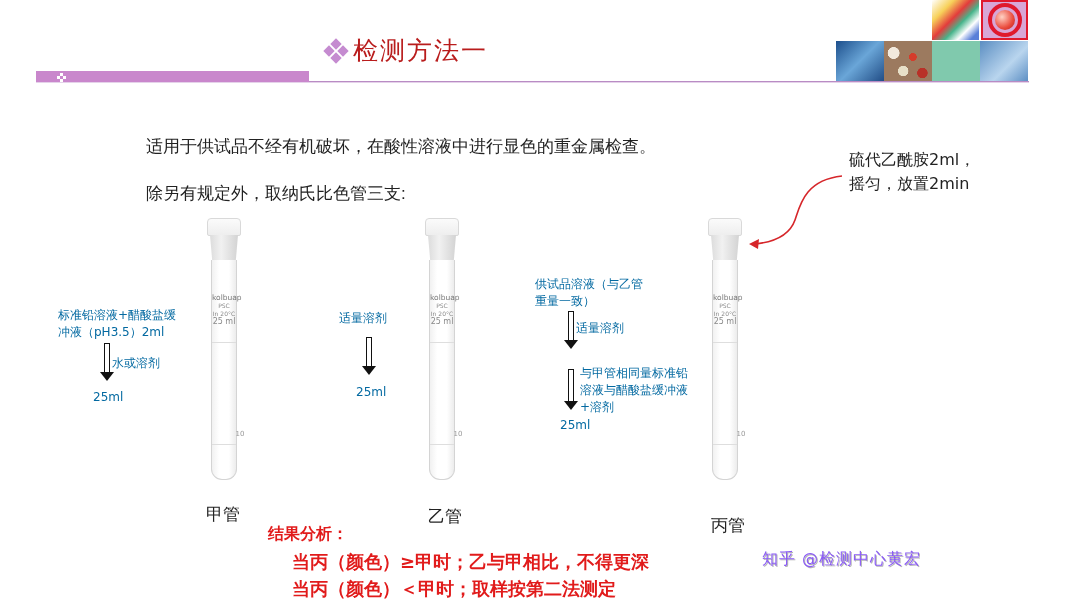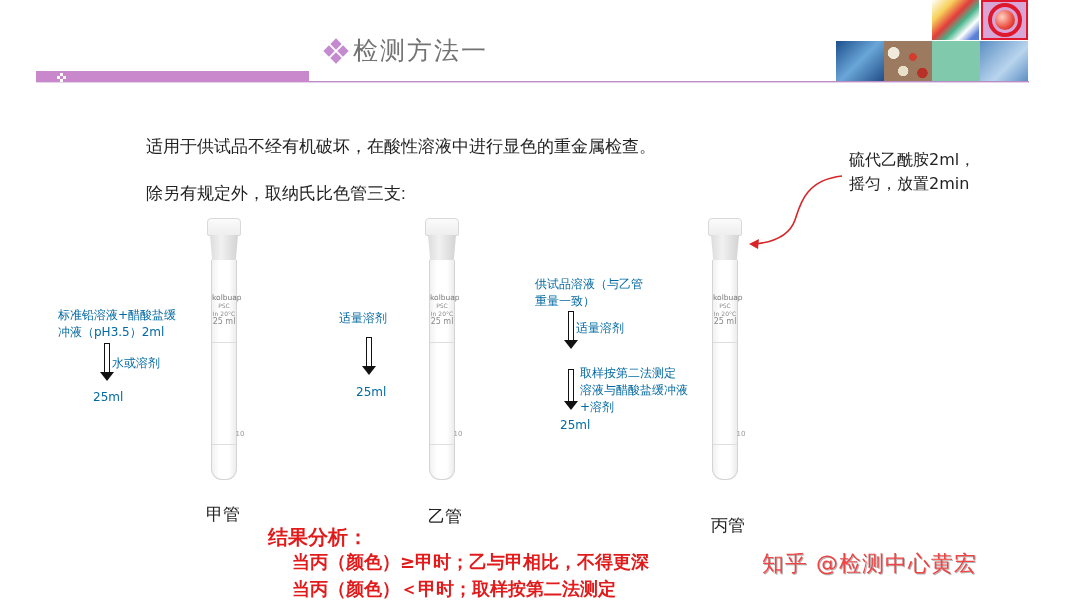--- a/index.html
+++ b/index.html
@@ -7,21 +7,21 @@
       width: 1080px; height: 608px; position: relative; overflow: hidden;
       background: #ffffff;
       font-family: "DejaVu Serif", "Liberation Serif", serif;
       color: #1a1a1a;
     }
     .abs { position: absolute; }
     
     .title-wrap { left: 325px; top: 34px; display: flex; align-items: center; gap: 6px; }
     .title-diamond { width: 22px; height: 22px; position: relative; }
     .title-diamond i { position: absolute; width: 8px; height: 8px; background: #c58bd0; transform: rotate(45deg); }
-    .title-text { font-size: 25px; letter-spacing: 2px; color: #737373; font-family: "DejaVu Serif", serif; }
+    .title-text { font-size: 25px; letter-spacing: 2px; color: #b91c1c; font-family: "DejaVu Serif", serif; }
     .purple-bar { left: 36px; top: 71px; width: 273px; height: 11px; background: #c987cc; }
     .bar-cross { left: 57px; top: 73px; width: 9px; height: 9px; position: absolute; }
     .bar-cross i { position: absolute; width: 3px; height: 3px; background: #fff; }
     .header-line { left: 309px; top: 81px; width: 720px; height: 1px; background: #b98cc4; }
     .header-line2 { left: 36px; top: 82px; width: 993px; height: 1px; background: #e5d2ea; }
     
     .tile { position: absolute; }
     .t-pills1 { left: 932px; top: 0; width: 47px; height: 40px;
       background: linear-gradient(135deg,#fff 0%,#f7d15a 25%,#e33c3c 45%,#47b48b 60%,#fff 75%,#5a7fd8 90%); }
     .t-red { left: 981px; top: 0; width: 47px; height: 40px; background: #d8a6d6; border: 2px solid #e0182d; box-sizing: border-box; display:flex; align-items:center; justify-content:center; }
@@ -31,23 +31,23 @@
     .t-pills2 { left: 884px; top: 41px; width: 48px; height: 40px;
       background: radial-gradient(circle at 20% 30%,#f2e9dd 12%,transparent 13%),radial-gradient(circle at 60% 40%,#d43c2b 10%,transparent 11%),radial-gradient(circle at 40% 75%,#e8e0c8 12%,transparent 13%),radial-gradient(circle at 80% 80%,#b83128 10%,transparent 11%),#9c7a5f; }
     .t-green { left: 932px; top: 41px; width: 48px; height: 40px; background: #80c9ad; }
     .t-molec { left: 980px; top: 41px; width: 48px; height: 40px; background: linear-gradient(135deg,#5b8ec2,#b9d5ee 60%,#5d8fc4); }
     
     .intro { font-size: 17px; color: #222; font-family: Liberation Sans, sans-serif; }
     .note-top { font-size: 16px; line-height: 24px; font-family: "DejaVu Sans", sans-serif; color:#222; }
     .small { font-size: 12px; line-height: 17px; font-family: "DejaVu Sans", sans-serif; color: #0369a1; }
     .tube-label { font-size: 17px; font-family: "DejaVu Serif", serif; color: #222; }
     .red { color: #e11b1b; font-family: "DejaVu Sans", sans-serif; font-weight: bold; }
-    .result-title { font-size: 20px; }
+    .result-title { font-size: 16px; }
     .result-line { font-size: 18px; }
-    .watermark { font-size: 22px; color: #ef4444; font-family: "DejaVu Sans", sans-serif; text-shadow: 1px 1px 0 #b5b5b5; letter-spacing: 1px; }
+    .watermark { font-size: 16px; color: #8b5cf6; font-family: "DejaVu Sans", sans-serif; text-shadow: 1px 1px 0 #b5b5b5; letter-spacing: 1px; }
     
     .down-arrow { position: absolute; width: 14px; }
     .down-arrow .shaft { position: absolute; left: 4px; top: 0; width: 4px; border: 1.5px solid #111; border-bottom: none; box-sizing: content-box; background: #fff; }
     .down-arrow .head { position: absolute; left: 0; width: 0; height: 0; border-left: 7px solid transparent; border-right: 7px solid transparent; border-top: 9px solid #111; }
     
     .tube { position: absolute; width: 40px; }
     .tube .cap { position: absolute; left: 3px; top: 0; width: 34px; height: 18px; border: 1px solid #d9d9d9; border-radius: 4px 4px 2px 2px; background: linear-gradient(#fbfbfb,#eeeeee); box-sizing: border-box; }
     .tube .stopper { position: absolute; left: 6px; top: 17px; width: 28px; height: 26px; background: linear-gradient(90deg,#dcdcdc,#f1f1f1 40%,#d3d3d3); clip-path: polygon(0 0,100% 0,92% 100%,8% 100%); }
     .tube .body { position: absolute; left: 7px; top: 42px; width: 26px; border: 1px solid #d4d4d4; border-top: none; border-radius: 0 0 11px 11px; background: linear-gradient(90deg,#f1f1f1,#ffffff 30%,#ffffff 70%,#ececec); box-sizing: border-box; }
     .tube .brand { position: absolute; left: 0; width: 100%; text-align: center; font-family: "DejaVu Sans", sans-serif; font-size: 6px; line-height: 8px; color: #8a8a8a; }
@@ -159,21 +159,21 @@
 <div class="down-arrow" style="left:564px;top:311px;">
   <div class="shaft" style="height:28px;"></div>
     <div class="head" style="top:29px;"></div>
 </div>
 <div class="abs small" style="left:576px;top:320px;">适量溶剂</div>
 <div class="down-arrow" style="left:564px;top:369px;">
   <div class="shaft" style="height:31px;"></div>
     <div class="head" style="top:32px;"></div>
 </div>
 <div class="abs small" style="left:580px;top:365px;">
-  <div>取样按第二法测定</div>
+  <div>与甲管相同量标准铅</div>
   <div>溶液与醋酸盐缓冲液</div>
   <div>+溶剂</div>
 </div>
 <div class="abs small" style="left:560px;top:417px;">25ml</div>
 
 <div class="tube" style="left:705px;top:218px;height:262px;">
   <div class="cap"></div>
   <div class="stopper"></div>
   <div class="body" style="height:220px;">
     <div class="brand" style="top:34px;">

